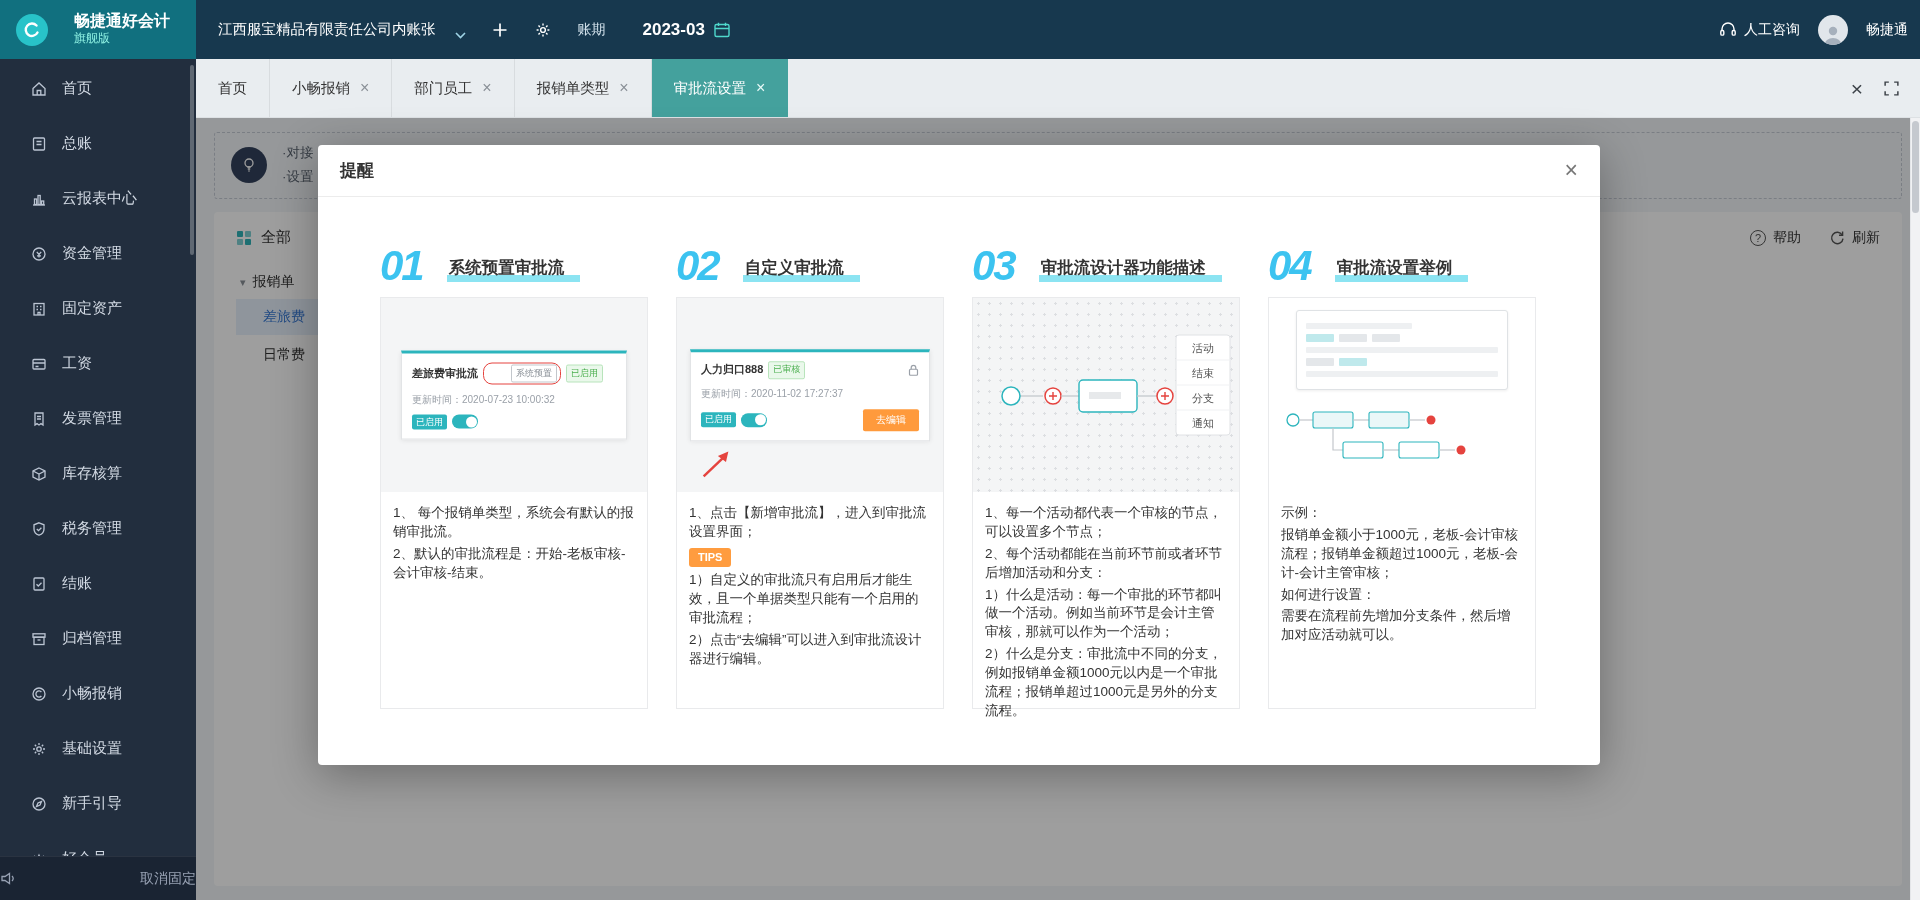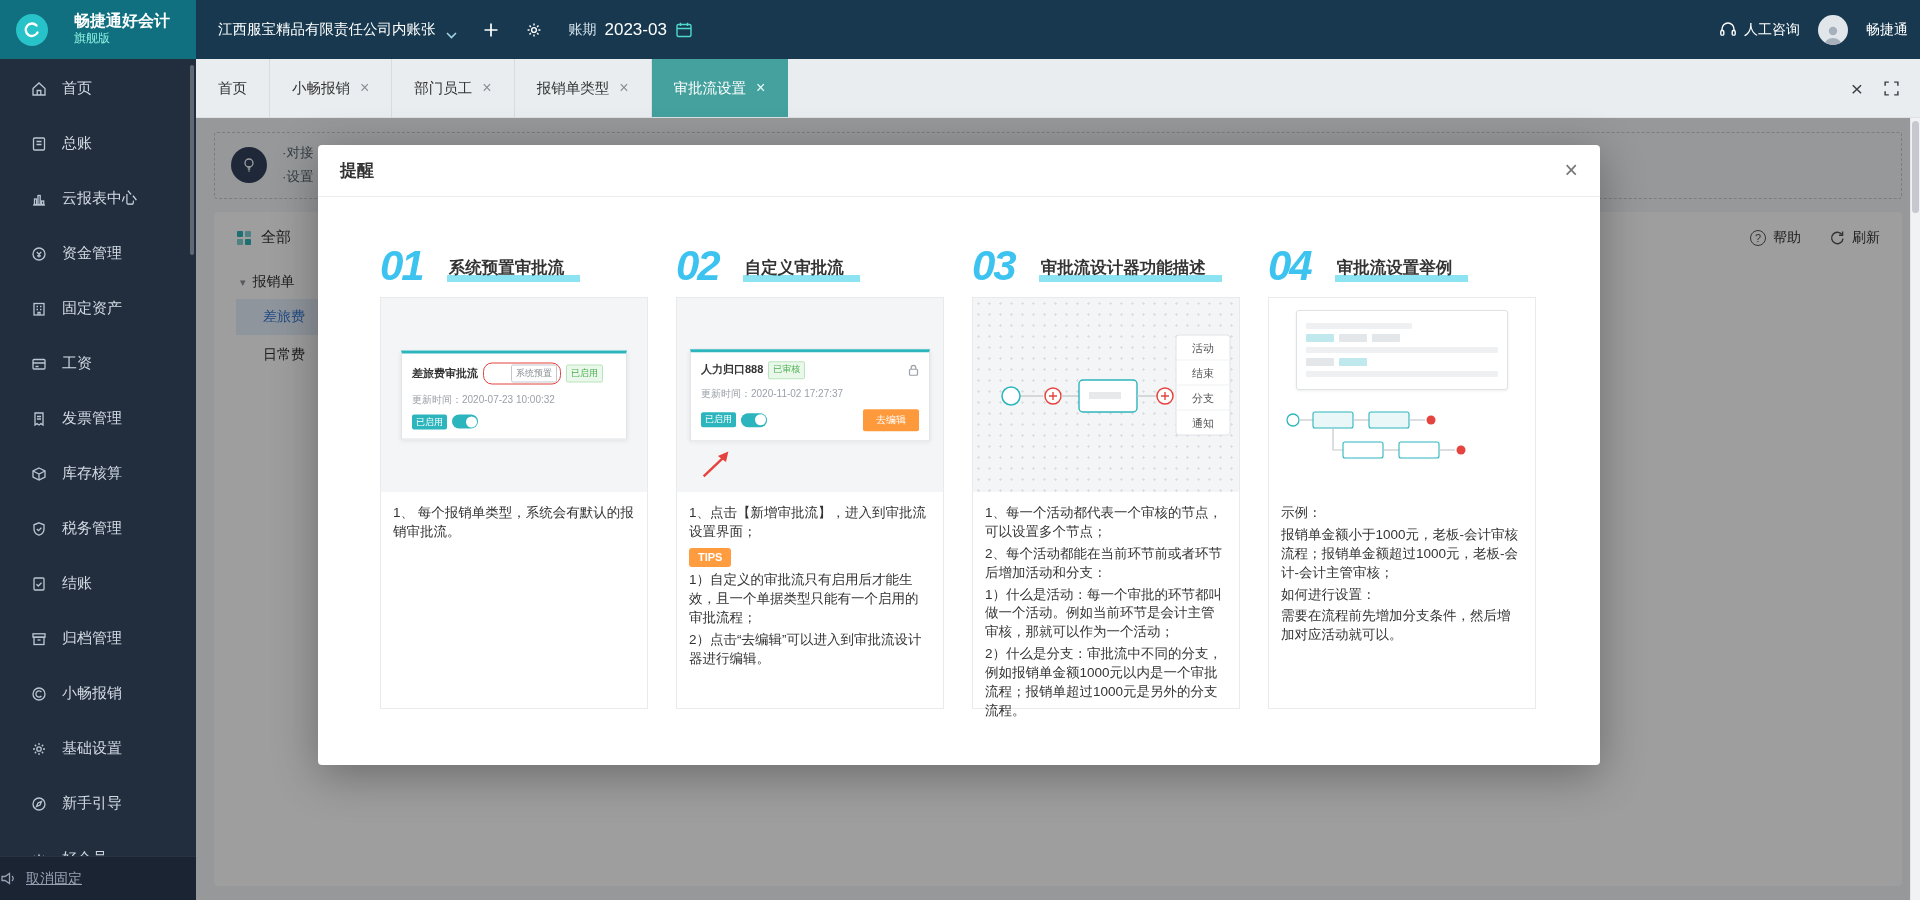--- a/index.html
+++ b/index.html
@@ -13,42 +13,42 @@
 
   
   .topbar { position:absolute; top:0; left:0; right:0; height:59px; background:#17384e;
             display:flex; align-items:center; color:#fff; z-index:40; }
   .logo-block { width:196px; height:100%; background:#11707f; display:flex; align-items:center;
                 gap:26px; padding-left:16px; flex:none; }
   .logo-icon { width:32px; height:32px; border-radius:50%; background:#28c3c9;
                display:flex; align-items:center; justify-content:center; flex:none; }
   .logo-title { font-size:16px; font-weight:bold; line-height:1.15; }
   .logo-sub { font-size:12px; color:#8df0e2; }
-  .company { margin-left:22px; display:flex; align-items:flex-end; gap:10px; font-size:14.5px; cursor:pointer; }
+  .company { margin-left:22px; display:flex; align-items:flex-end; gap:19px; font-size:14.5px; cursor:pointer; }
   .tb-iconbtn { margin-left:26px; cursor:pointer; display:flex; align-items:center; }
   .period { margin-left:26px; display:flex; align-items:center; gap:8px; cursor:pointer; }
   .period-label { font-size:14px; color:#d5e4ee; }
-  .period-value { font-size:17px; font-weight:normal; }
+  .period-value { font-size:17px; font-weight:bold;margin-left:29px; }
   .topbar-right { margin-left:auto; display:flex; align-items:center; gap:18px; padding-right:12px; }
   .support { display:flex; align-items:center; gap:7px; font-size:14px; cursor:pointer; }
   .avatar { width:30px; height:30px; border-radius:50%; background:#e1e6eb; overflow:hidden;
             display:flex; align-items:flex-end; justify-content:center; cursor:pointer; }
   .username { font-size:14px; }
 
   
   .sidebar { position:absolute; top:59px; left:0; width:196px; bottom:0; background:#222e3e; z-index:30; }
   .nav { position:absolute; top:2px; left:0; right:0; bottom:44px; overflow:hidden; }
   .nav-item { height:55px; display:flex; align-items:center; gap:14px; padding-left:30px;
               color:#d3dae4; font-size:15px; cursor:pointer; }
   .nav-icon { width:18px; height:18px; flex:none; }
   .sidebar-thumb { position:absolute; top:6px; right:2px; width:4px; height:190px;
                    background:rgba(255,255,255,.28); border-radius:2px; }
   .pin-bar { position:absolute; left:0; right:0; bottom:0; height:44px; background:#1a2433;
              border-top:1px solid rgba(255,255,255,.07); display:flex; align-items:center;
-             justify-content:flex-start; gap:9px; color:#98a2b4; font-size:14px; cursor:pointer;text-decoration:underline; }
+             justify-content:space-between; gap:9px; color:#98a2b4; font-size:14px; cursor:pointer; }
 
   
   .main { position:absolute; left:196px; top:59px; right:0; bottom:0; }
   .tabbar { height:59px; background:#e9edf0; border-bottom:1px solid #dde1e4;
             display:flex; align-items:stretch; position:relative; z-index:20; }
   .tab { display:flex; align-items:center; gap:10px; padding:0 22px; font-size:14.5px;
          color:#333; border-right:1px solid #d8dcdf; cursor:pointer; white-space:nowrap; }
   .tab-close { color:#8a9097; font-size:16px; line-height:1; }
   .tab.active { background:#44a19d; color:#fff; border-right-color:#44a19d; }
   .tab.active .tab-close { color:#eafaf8; }
@@ -472,20 +472,21 @@
             </div>
             <div class="mini-time">更新时间：2020-07-23 10:00:32</div>
             <div class="mini-row">
               <span class="badge teal">已启用</span>
               <span class="toggle"></span>
             </div>
           </div>
         </div>
         <div class="card-text">
           <p>1、 每个报销单类型，系统会有默认的报销审批流。</p>
+          <p>2、默认的审批流程是：开始-老板审核-会计审核-结束。</p>
         </div>
       </div>
     </div>
 
     <div class="col">
       <div class="col-head">
         <span class="col-number">02</span>
         <span class="col-heading">自定义审批流</span>
       </div>
       <div class="card">

